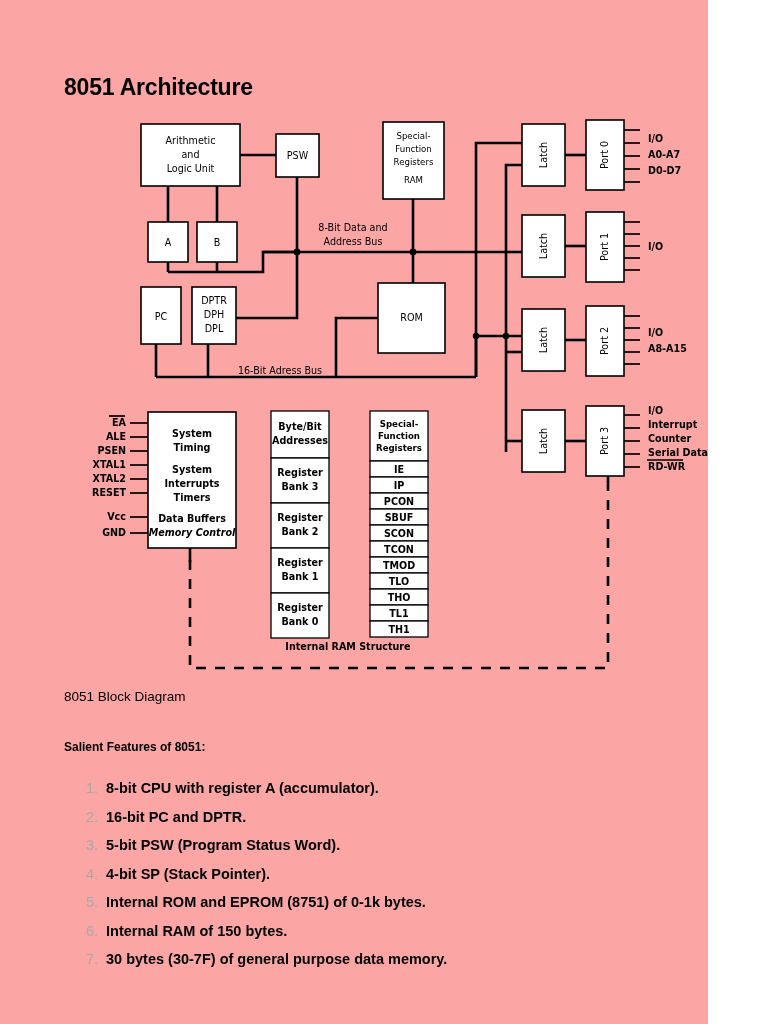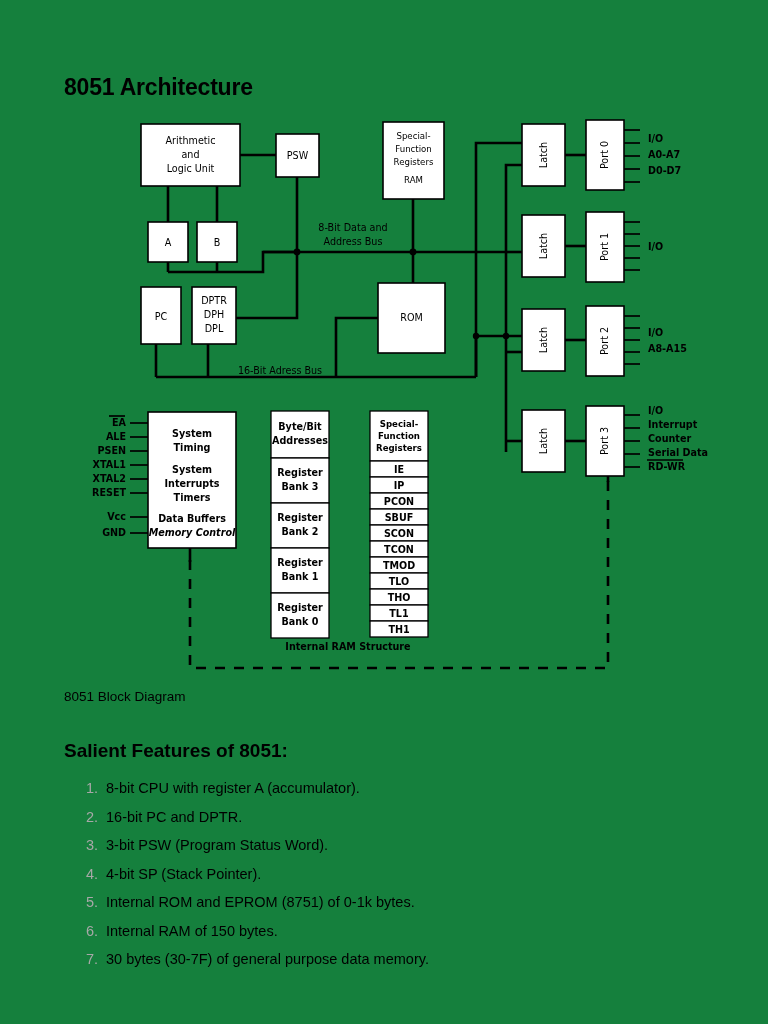--- a/index.html
+++ b/index.html
@@ -6,37 +6,37 @@
   html, body {
     margin: 0; padding: 0;
     width: 768px; height: 1024px;
     background: #ffffff;
     font-family: "Liberation Sans", sans-serif;
     color: #000000;
     overflow: hidden;
   }
   #page {
     position: relative;
-    width: 768px;
+    width: 708px;
     height: 1024px;
-    background: #15803d;
+    background: #fca5a5;
   }
 
   
   .page-title {
     position: absolute;
     left: 64px; top: 74px;
     font-size: 23px;
     font-weight: bold;
     letter-spacing: -0.2px;
   }
   .section-title {
     position: absolute;
     left: 64px; top: 740px;
-    font-size: 19px;
+    font-size: 12px;
     font-weight: bold;
   }
   .figure-caption {
     position: absolute;
     left: 64px; top: 689px;
     font-size: 13.5px;
     text-align: center;
   }
 
   
@@ -102,20 +102,21 @@
     list-style-type: decimal;
   }
   ol.lvl1 > li {
     margin: 0 0 12.5px 0;
     padding-left: 4px;
     color: #a8a8a8;
   }
   ol.lvl1 > li > span.txt,
   ol.lvl2 > li > span.txt {
     color: #000;
+    font-weight: bold;
   }
   ol.lvl2 {
     margin: 12.5px 0 0 0;
     padding: 0 0 0 40px;
     list-style-type: decimal;
   }
   ol.lvl2 > li {
     margin: 0 0 12.5px 0;
     padding-left: 4px;
     color: #a8a8a8;
@@ -416,21 +417,21 @@
   </div>
 
   <div class="figure-caption">8051 Block Diagram</div>
 
   <div class="section-title">Salient Features of 8051:</div>
 
   <div class="features">
     <ol class="lvl1">
       <li><span class="txt">8-bit CPU with register A (accumulator).</span></li>
       <li><span class="txt">16-bit PC and DPTR.</span></li>
-      <li><span class="txt">3-bit PSW (Program Status Word).</span></li>
+      <li><span class="txt">5-bit PSW (Program Status Word).</span></li>
       <li><span class="txt">4-bit SP (Stack Pointer).</span></li>
       <li><span class="txt">Internal ROM and EPROM (8751) of 0-1k bytes.</span></li>
       <li>
         <span class="txt">Internal RAM of 150 bytes.</span>
       </li>
       <li><span class="txt">30 bytes (30-7F) of general purpose data memory.</span></li>
     </ol>
   </div>
 
 </div>

